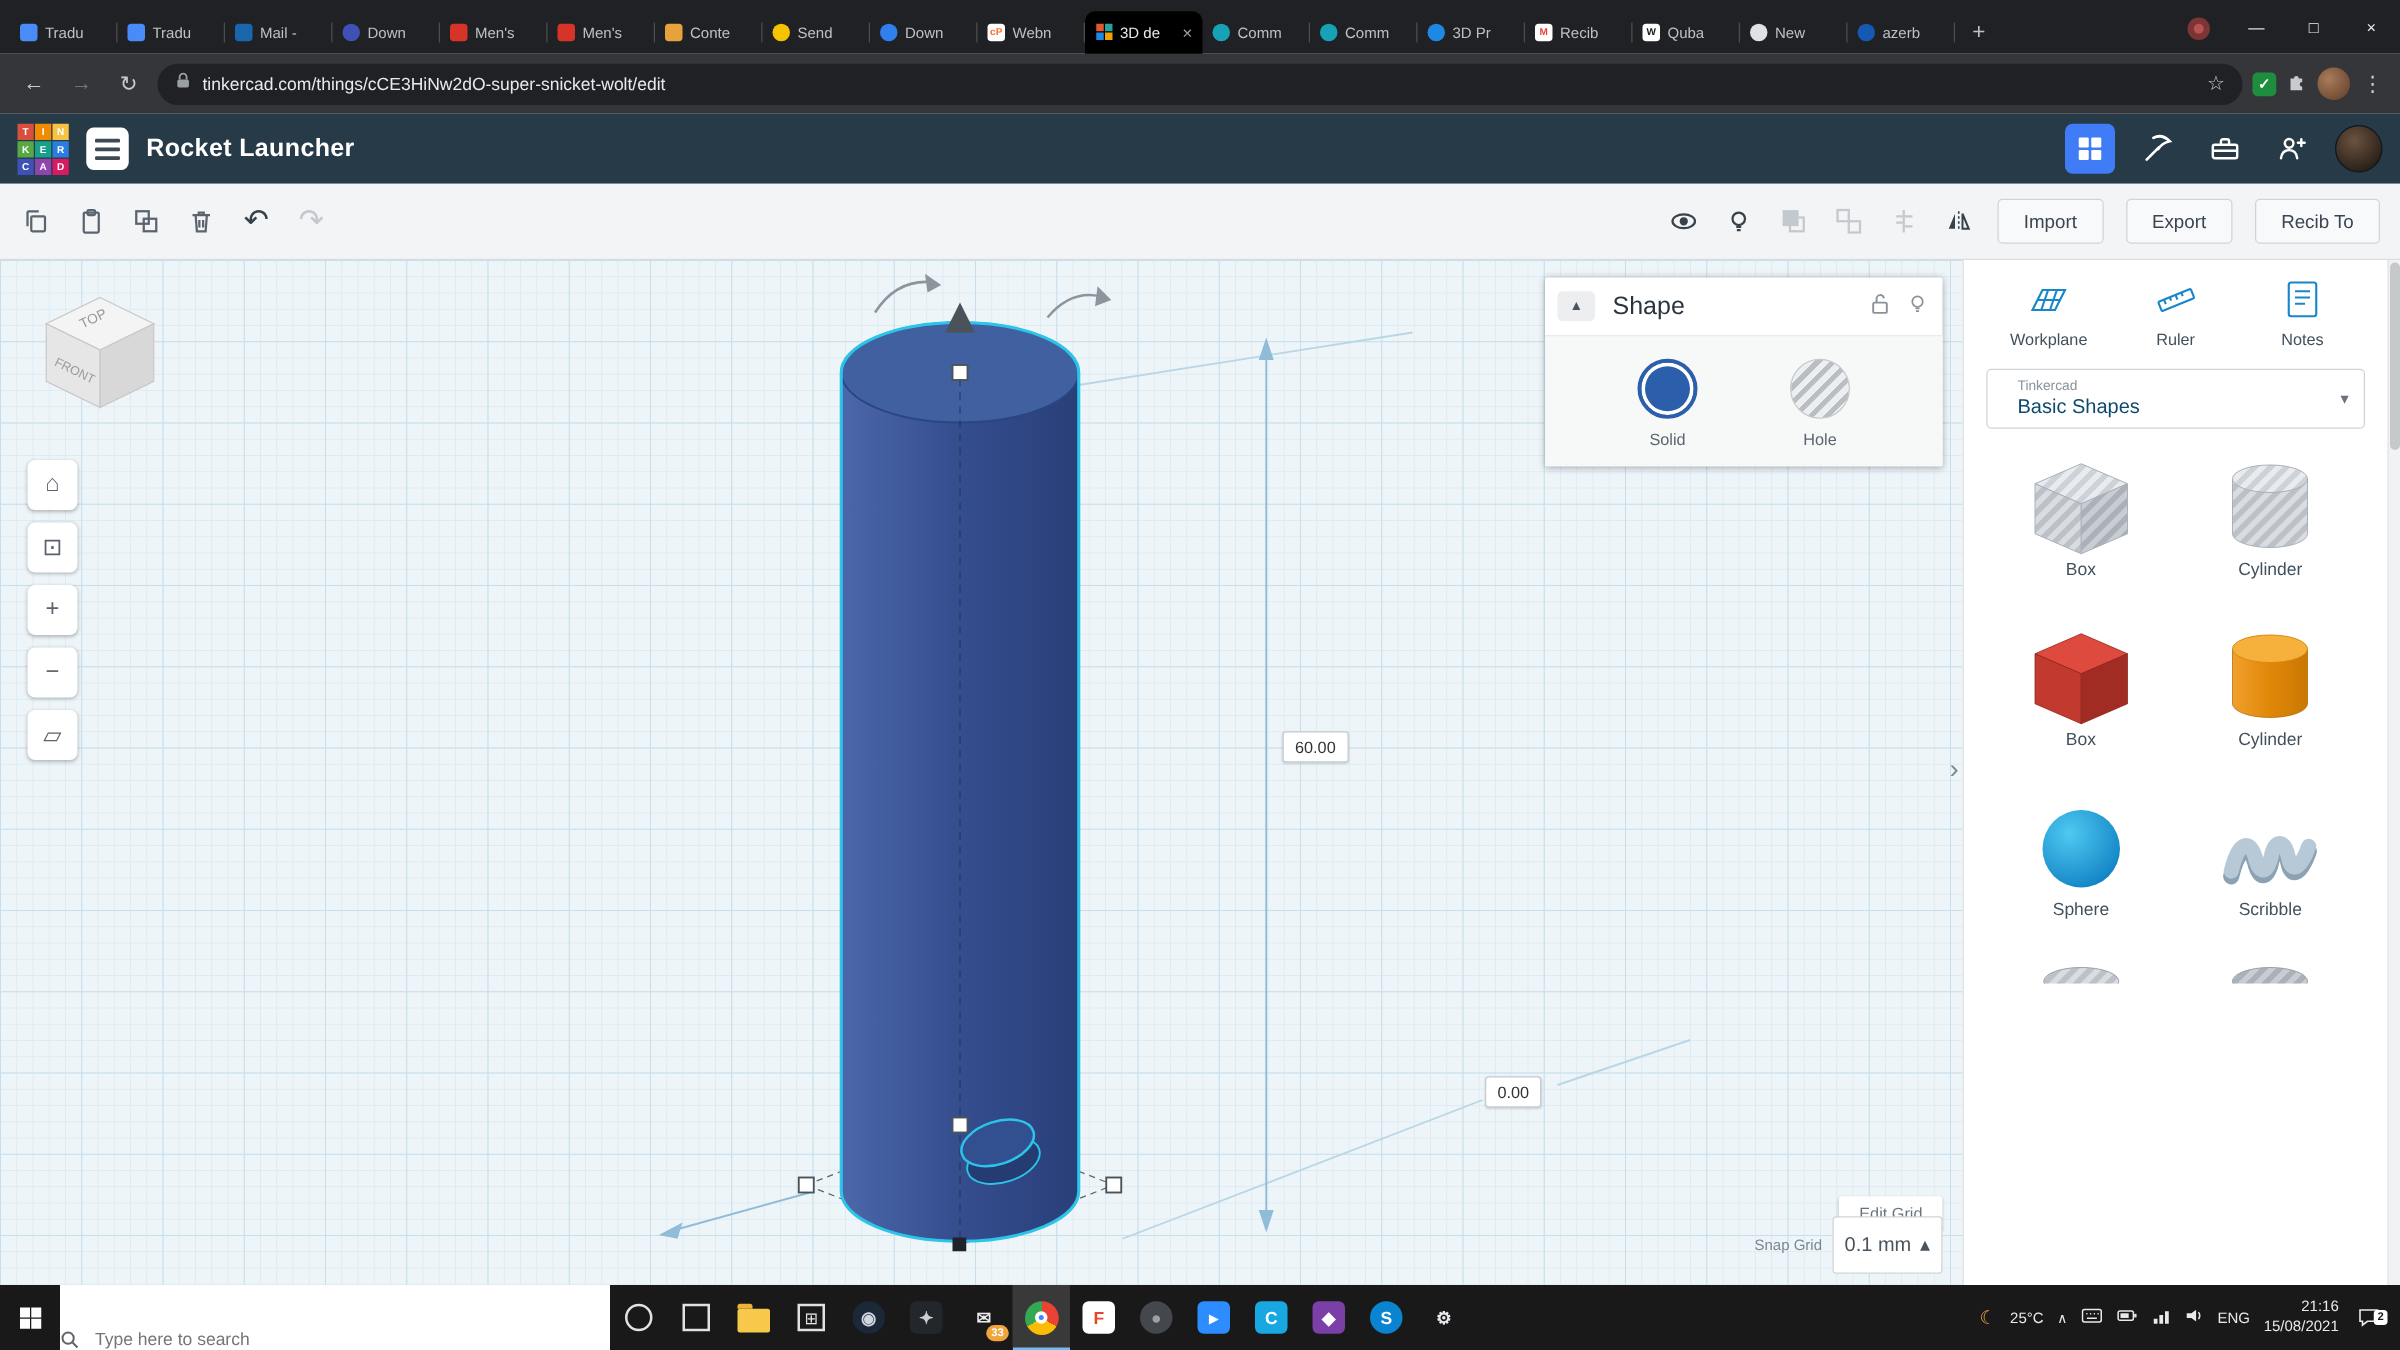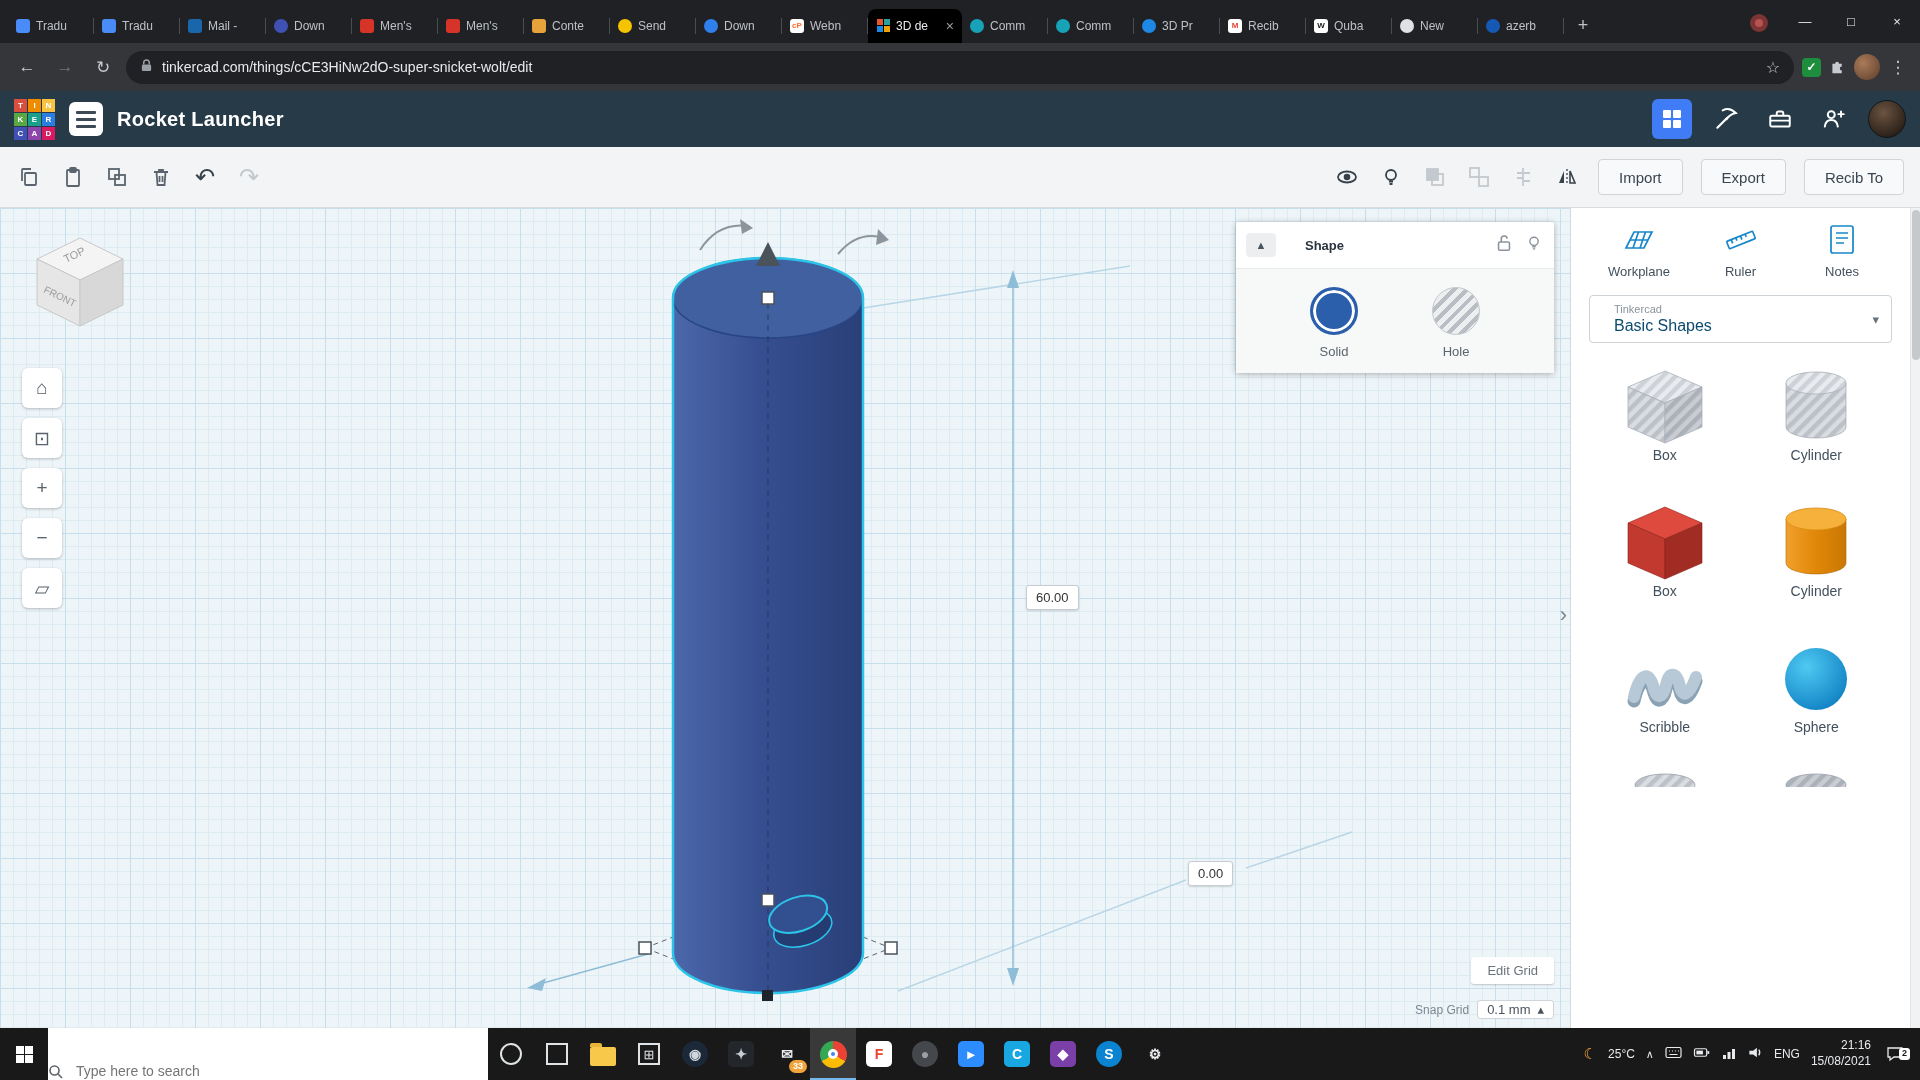--- a/index.html
+++ b/index.html
@@ -78,30 +78,30 @@
   .canvas-nav{position:absolute;left:22px;top:160px;display:flex;flex-direction:column;gap:10px}
   .cbtn{width:40px;height:40px;background:#fff;border-radius:6px;box-shadow:0 1px 3px rgba(0,0,0,.25);
     display:flex;align-items:center;justify-content:center;color:#5b646e;font-size:19px}
   .dim-label{position:absolute;background:#fff;border:1px solid #c6ccd2;border-radius:3px;padding:4px 9px;
     font-size:13px;color:#333;box-shadow:0 1px 2px rgba(0,0,0,.15)}
   .dimH{left:1026px;top:377px}
   .dimE{left:1188px;top:653px}
   .edit-grid{position:absolute;right:16px;bottom:44px;background:#fff;border-radius:3px;padding:6px 16px;font-size:13px;
     color:#6a737b;box-shadow:0 1px 2px rgba(0,0,0,.2)}
   .snapgrid{position:absolute;right:16px;bottom:9px;display:flex;align-items:center;gap:8px;font-size:12px;color:#7b8791}
-  .snap-select{background:#fff;border:1px solid #cfd4d8;border-radius:3px;padding:1px 9px;font-size:13px;color:#4a545e;
-    display:flex;gap:7px;align-items:flex-start}
+  .snap-select{background:#fff;border:1px solid #cfd4d8;border-radius:3px;padding:12px 9px;font-size:16px;color:#4a545e;
+    display:flex;gap:7px;align-items:flex-end}
   .collapse-chevron{position:absolute;right:3px;top:48%;color:#7b8791;font-size:22px}
 
   
   .shape-panel{position:absolute;top:14px;right:16px;width:318px;background:#fff;border-radius:2px;box-shadow:0 1px 6px rgba(0,0,0,.3)}
   .sp-head{height:46px;display:flex;align-items:center;padding:0 10px;gap:10px}
   .sp-collapse{width:30px;height:24px;background:#eceef0;border-radius:4px;display:flex;align-items:center;justify-content:center;
     font-size:11px;color:#4a545e}
-  .sp-title{font-size:13px;font-weight:bold;color:#2a3540;flex:1;margin-left:19px}
+  .sp-title{font-size:20px;font-weight:normal;color:#2a3540;flex:1;margin-left:4px}
   .sp-body{background:#f7f8f8;border-top:1px solid #e8eaec;padding:18px 0 14px;display:flex;justify-content:space-evenly}
   .sp-opt{display:flex;flex-direction:column;align-items:center;gap:9px;font-size:13px;color:#5a646e}
   .solid-swatch{width:48px;height:48px;border-radius:50%;background:#2b5fac;border:3px solid #2b5fac;box-shadow:inset 0 0 0 3px #fff}
   .hole-swatch{width:48px;height:48px;border-radius:50%;border:1px solid #c6cacd;
     background:repeating-linear-gradient(135deg,#eceef0 0 5px,#b9bec4 5px 9px)}
 
   
   .sidebar{width:350px;background:#fff;border-left:1px solid #d7dadd;position:relative;padding:14px 28px 0 18px;flex:none;overflow:hidden}
   .sb-tools{display:flex;justify-content:space-between;padding:0 4px}
   .sb-tool{display:flex;flex-direction:column;align-items:center;gap:6px;font-size:13px;color:#42505c;width:92px}
@@ -582,30 +582,30 @@
         </div>
         <div class="shape-item">
           <svg width="92" height="80" viewBox="0 0 90 80">
             <path d="M15,18 L15,62 A30,11 0 0 0 75,62 L75,18" fill="url(#orB)" stroke="#b06a04" stroke-width="0.6"></path>
             <ellipse cx="45" cy="18" rx="30" ry="11" fill="#f6b13c" stroke="#d98a10" stroke-width="0.8"></ellipse>
             </svg>
           <span>Cylinder</span>
         </div>
         <div class="shape-item">
           <svg width="92" height="80" viewBox="0 0 90 80">
+            <circle cx="45" cy="42" r="31" fill="url(#sph)"></circle>
+            </svg>
+          <span>Sphere</span>
+        </div>
+        <div class="shape-item">
+          <svg width="92" height="80" viewBox="0 0 90 80">
             <path d="M14 60 C20 34 30 34 34 52 C37 62 43 62 46 48 C49 34 57 34 60 50 C62 60 69 60 76 40" stroke="#8aa2b4" stroke-width="13" fill="none" stroke-linecap="round" transform="translate(0,4)"></path>
             <path d="M14 60 C20 34 30 34 34 52 C37 62 43 62 46 48 C49 34 57 34 60 50 C62 60 69 60 76 40" stroke="#b7c9d6" stroke-width="12" fill="none" stroke-linecap="round"></path>
             </svg>
           <span>Scribble</span>
-        </div>
-        <div class="shape-item">
-          <svg width="92" height="80" viewBox="0 0 90 80">
-            <circle cx="45" cy="42" r="31" fill="url(#sph)"></circle>
-            </svg>
-          <span>Sphere</span>
         </div>
       </div>
 
       <div class="partial-row">
         <svg width="92" height="26" viewBox="0 0 90 26">
           <ellipse cx="45" cy="24" rx="30" ry="11" fill="url(#stM)" stroke="#9aa0a8" stroke-width="0.8"></ellipse>
           </svg>
         <svg width="92" height="26" viewBox="0 0 90 26">
           <ellipse cx="45" cy="24" rx="30" ry="11" fill="url(#stD)" stroke="#9aa0a8" stroke-width="0.8"></ellipse>
           </svg>

